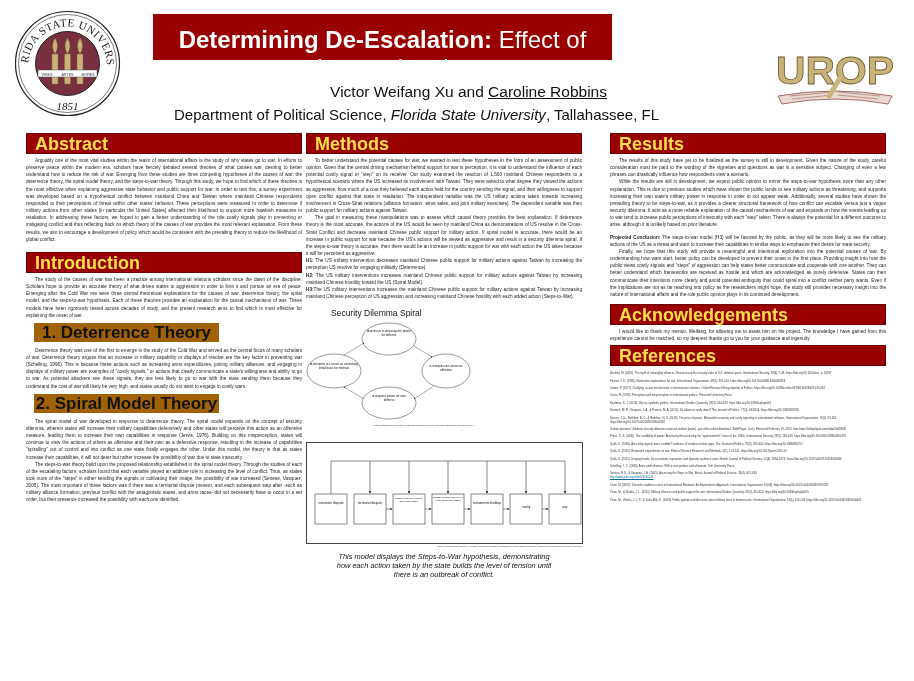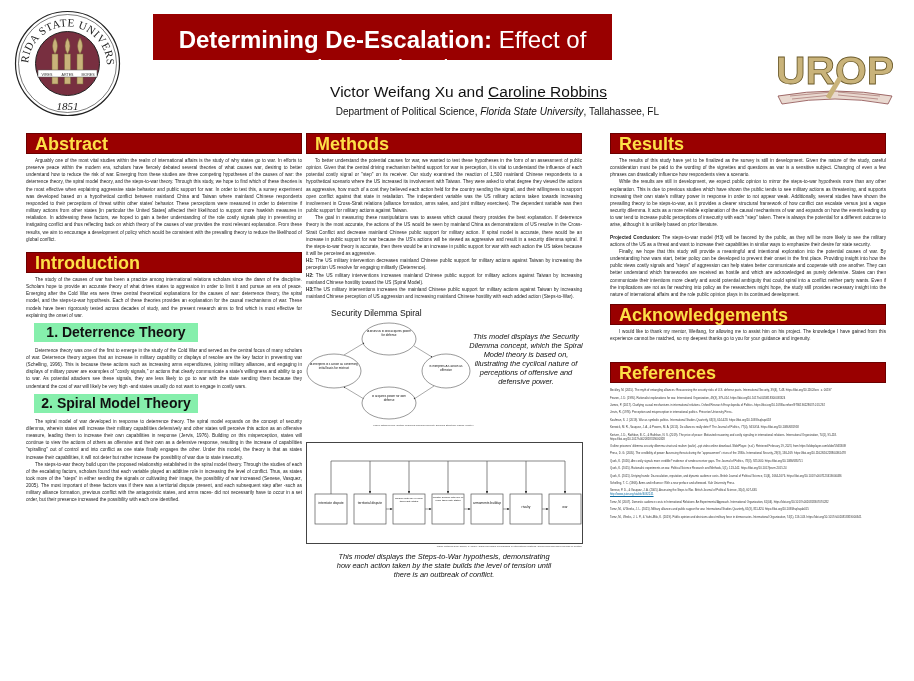--- a/index.html
+++ b/index.html
@@ -8,31 +8,31 @@
 
   
   .seal { position: absolute; left: 14px; top: 10px; width: 107px; height: 107px; }
   .urop { position: absolute; left: 770px; top: 38px; width: 130px; height: 70px; }
   .title-bar { position: absolute; left: 153px; top: 14px; width: 459px; height: 46px; background: #990000; color: #fff; text-align: center; padding-top: 12px; }
   .title-l1 { font-size: 24px; line-height: 28px; }
   .title-l1 b { font-weight: bold; }
   .title-l2 { font-size: 24px; line-height: 40px; margin-top: 37px; }
   .authors { position: absolute; left: 148px; top: 83px; width: 459px; text-align: right; font-size: 15.5px; padding-right: 0px; }
   .authors span.u { text-decoration: underline; }
-  .dept { position: absolute; left: 153px; top: 106px; width: 506px; text-align: right; font-size: 10px; }
+  .dept { position: absolute; left: 153px; top: 106px; width: 506px; text-align: right; font-size: 15px; }
   .dept i { font-style: italic; }
 
   
   .col { position: absolute; top: 133px; }
   .col1 { left: 26px; width: 276px; }
   .col2 { left: 306px; width: 276px; }
   .col3 { left: 610px; width: 276px; }
 
   .sec-bar { background: #990000; color: #fde047; font-weight: bold; font-size: 18px; line-height: 20px; padding: 0 0 0 8px; height: 21px; border: 1px solid #6b0000; }
-  .sub-bar { background: #86efac; color: #111; font-weight: bold; font-size: 14px; height: 19px; line-height: 19px; text-align: center; width: 164px; margin: 4px 0 5px 8px; }
+  .sub-bar { background: #a16207; color: #111; font-weight: bold; font-size: 17px; height: 19px; line-height: 19px; text-align: center; width: 185px; margin: 4px 0 5px 8px; }
   .para { font-size: 4.7px; line-height: 7.15px; text-align: justify; color: #222; }
   .para .ind { display: inline-block; width: 9px; }
   .para b { font-weight: bold; }
 
   .fig-title { font-size: 8.5px; text-align: center; }
   .caption { font-style: italic; font-size: 7.4px; line-height: 9px; text-align: center; color: #111; }
   .fig-src { font-size: 2.4px; color: #444; text-align: right; }
   .ref { font-size: 2.8px; line-height: 4px; color: #333; margin-bottom: 3.4px; }
   .ref a { color: #0a6aa0; text-decoration: underline; }
 </style>
@@ -127,21 +127,20 @@
       <line x1="108" y1="25" x2="126" y2="36" stroke="#555" stroke-width="0.5" marker-end="url(#ah)"></line>
       <line x1="128" y1="65" x2="108" y2="78" stroke="#555" stroke-width="0.5" marker-end="url(#ah)"></line>
       <line x1="58" y1="78" x2="38" y2="66" stroke="#555" stroke-width="0.5" marker-end="url(#ah)"></line>
       <line x1="38" y1="34" x2="58" y2="22" stroke="#555" stroke-width="0.5" marker-end="url(#ah)"></line>
       <foreignObject x="61" y="9" width="44" height="20"><div style="font-size:3px;line-height:3.8px;text-align:center;">A distrusts B and acquires power for defense</div></foreignObject>
       <foreignObject x="120" y="44" width="40" height="14"><div style="font-size:3px;line-height:3.8px;text-align:center;">B interprets A's action as offensive</div></foreignObject>
       <foreignObject x="63" y="74" width="40" height="18"><div style="font-size:3px;line-height:3.8px;text-align:center;">B acquires power for own defense</div></foreignObject>
       <foreignObject x="4" y="42" width="48" height="18"><div style="font-size:3px;line-height:3.8px;text-align:center;">A interprets B's action as confirming initial basis for mistrust</div></foreignObject>
     </svg>
     <div class="fig-src" style="position:absolute; left:60px; top:116px; width:108px;">Figure obtained from "Outline Prisoners' Dilemma Security Dilemma Structural realism (Waltz)."</div>
-    <div class="caption" style="position:absolute; left:162px; top:24px; width:116px;">This model displays the Security Dilemma concept, which the Spiral Model theory is based on, illustrating the cyclical nature of perceptions of offensive and defensive power.</div>
   </div>
 
   <div style="position:relative; margin-top:4px; height:102px; border:1px solid #444; width:277px;">
     <svg style="position:absolute; left:0; top:0;" width="275" height="100" viewBox="0 0 275 100">
       <defs>
           <marker id="ah2" markerWidth="4" markerHeight="4" refX="3" refY="2" orient="auto">
             <path d="M0,0 L4,2 L0,4z" fill="#333"></path>
           </marker>
         </defs>
       <line x1="24" y1="18" x2="258" y2="18" stroke="#555" stroke-width="0.7"></line>
@@ -184,21 +183,21 @@
 <div class="col col3">
   <div class="sec-bar">Results</div>
   <p class="para" style="margin-top:3px;"><span class="ind"></span><span>The results of this study have yet to be finalized as the survey is still in development. Given the nature of the study, careful consideration must be paid to the wording of the vignettes and questions as war is a sensitive subject. Changing of even a few phrases can drastically influence how respondents view a scenario.</span></p>
   <p class="para"><span class="ind"></span><span>While the results are still in development, we expect public opinion to mirror the steps-to-war hypothesis more than any other explanation. This is due to previous studies which have shown the public tends to see military actions as threatening, and supports increasing their own state's military power in response in order to not appear weak. Additionally, several studies have shown the prevailing theory to be steps-to-war, as it provides a clearer structural framework of how conflict can escalate versus just a vague security dilemma. It acts as a more reliable explanation of the causal mechanisms of war and expands on how the events leading up to war tend to increase public perceptions of insecurity with each "step" taken. There is always the potential for a different outcome to arise, although it is unlikely based on prior literature.</span></p>
   <p class="para" style="margin-top:5px;"><b>Projected Conclusion:</b><span> The steps-to-war model (H3) will be favored by the public, as they will be more likely to see the military actions of the US as a threat and want to increase their capabilities in similar ways to emphasize their desire for state security.</span></p>
   <p class="para"><span class="ind"></span><span>Finally, we hope that this study will provide a meaningful and intentional exploration into the potential causes of war. By understanding how wars start, better policy can be developed to prevent their onset in the first place. Providing insight into how the public views costly signals and "steps" of aggression can help states better communicate and cooperate with one another. They can better understand which frameworks are received as hostile and which are acknowledged as purely defensive. States can then communicate their intentions more clearly and avoid potential ambiguity that could spiral into a conflict neither party wants. Even if the implications are not as far reaching into policy as the researchers might hope, the study still provides necessary insight into the nature of international affairs and the role public opinion plays in its continued development.</span></p>
 
   <div class="sec-bar" style="margin-top:6px;">Acknowledgements</div>
   <p class="para" style="margin-top:3px;"><span class="ind"></span><span>I would like to thank my mentor, Weifang, for allowing me to assist him on his project. The knowledge I have gained from this experience cannot be matched, so my deepest thanks go to you for your guidance and ingenuity.</span></p>
 
-  <div class="sec-bar" style="margin-top:20px;">References</div>
+  <div class="sec-bar" style="margin-top:3px;">References</div>
   <div style="margin-top:5px;">
     <p class="ref">Beckley, M. (2015). The myth of entangling alliances: Reassessing the security risks of U.S. defense pacts. International Security, 39(4), 7-48. https://doi.org/10.1162/isec_a_00197</p>
     <p class="ref">Fearon, J. D. (1995). Rationalist explanations for war. International Organization, 49(3), 379-414. https://doi.org/10.1017/s0020818300033324</p>
     <p class="ref">James, P. (2017). Clarifying causal mechanisms in international relations. Oxford Research Encyclopedia of Politics. https://doi.org/10.1093/acrefore/9780190228637.013.292</p>
     <p class="ref">Jervis, R. (1976). Perception and misperception in international politics. Princeton University Press.</p>
     <p class="ref">Kaufman, S. J. (2019). War as symbolic politics. International Studies Quarterly, 63(3), 614-628. https://doi.org/10.1093/isq/sqz018</p>
     <p class="ref">Kenwick, M. R., Vasquez, J. A., &amp; Powers, M. A. (2015). Do alliances really deter? The Journal of Politics, 77(4), 943-954. https://doi.org/10.1086/681958</p>
     <p class="ref">Kertzer, J. D., Rathbun, B. C., &amp; Rathbun, N. S. (2019). The price of peace: Motivated reasoning and costly signaling in international relations. International Organization, 74(1), 95-118. https://doi.org/10.1017/s0020818319000328</p>
     <p class="ref">Outline prisoners' dilemma security dilemma structural realism (waltz) - ppt video online download. SlidePlayer. (n.d.). Retrieved February 19, 2023, from https://slideplayer.com/slide/5943309/</p>
     <p class="ref">Press, D. G. (2005). The credibility of power: Assessing threats during the "appeasement" crises of the 1930s. International Security, 29(3), 136-169. https://doi.org/10.1162/016228804361478</p>

